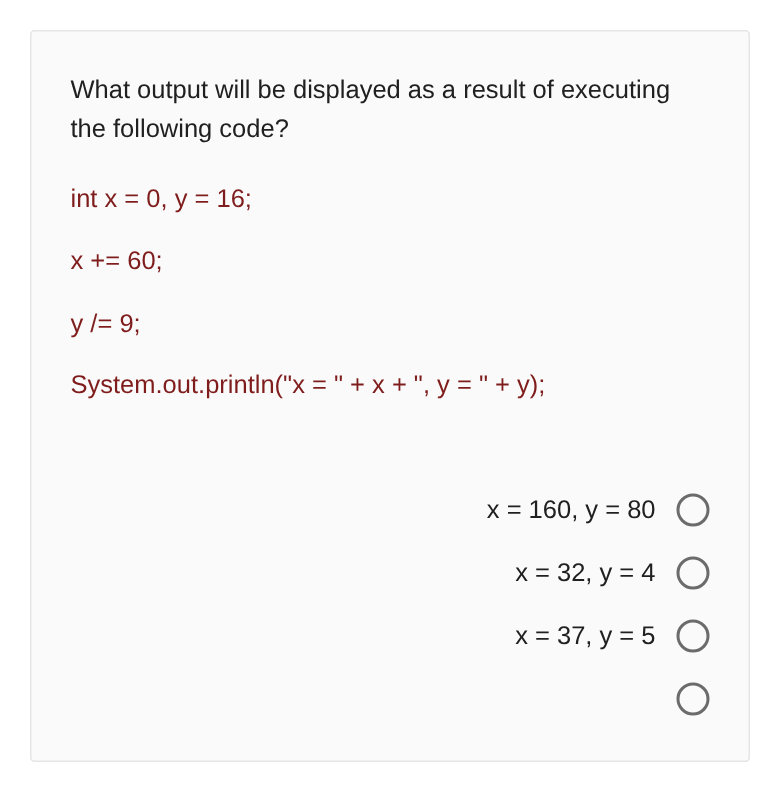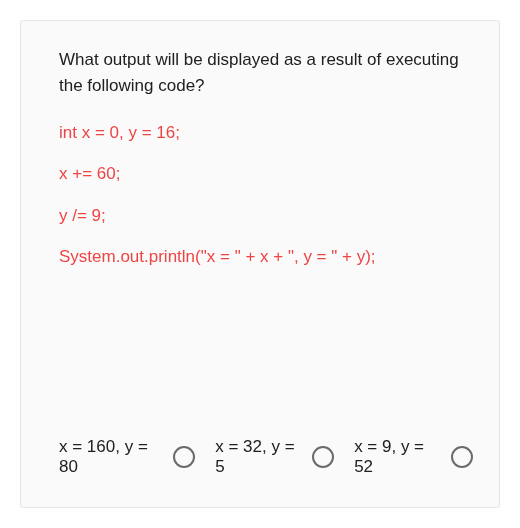--- a/index.html
+++ b/index.html
@@ -11,41 +11,41 @@
       font-family: Arial, Helvetica, sans-serif;
       background: #ffffff;
       width: 520px;
       height: 528px;
       padding: 20px;
     }
     .card {
       background: #fafafa;
       border: 1px solid #e5e5e5;
       border-radius: 3px;
-      padding: 26px 26px 30px 38px;
+      padding: 26px 26px 30px 26px;
       height: 100%;
       display: flex;
       flex-direction: column;
     }
     .question-text {
       font-size: 17px;
       color: #202020;
       line-height: 1.55;
       margin-bottom: 20px;
     }
     .code-line {
       font-size: 17px;
-      color: #ef4444;
+      color: #7f1d1d;
       line-height: 1.5;
       margin-bottom: 16px;
     }
     .options {
       margin-top: auto;
       display: flex;
-      flex-direction: row;
+      flex-direction: column;
       gap: 20px;
       align-items: flex-end;
     }
     .option {
       display: flex;
       align-items: center;
       gap: 14px;
       cursor: pointer;
     }
     .option-label {
@@ -70,21 +70,24 @@
   <div class="code-line">x += 60;</div>
   <div class="code-line">y /= 9;</div>
   <div class="code-line">System.out.println("x = " + x + ", y = " + y);</div>
 
   <div class="options">
     <label class="option">
       <span class="option-label">x = 160, y = 80</span>
       <span class="radio-circle"></span>
     </label>
     <label class="option">
-      <span class="option-label">x = 32, y = 5</span>
+      <span class="option-label">x = 32, y = 4</span>
       <span class="radio-circle"></span>
     </label>
     <label class="option">
-      <span class="option-label">x = 9, y = 52</span>
+      <span class="option-label">x = 37, y = 5</span>
+      <span class="radio-circle"></span>
+    </label>
+    <label class="option">
       <span class="radio-circle"></span>
     </label>
   </div>
 </div>
 
 </body></html>

